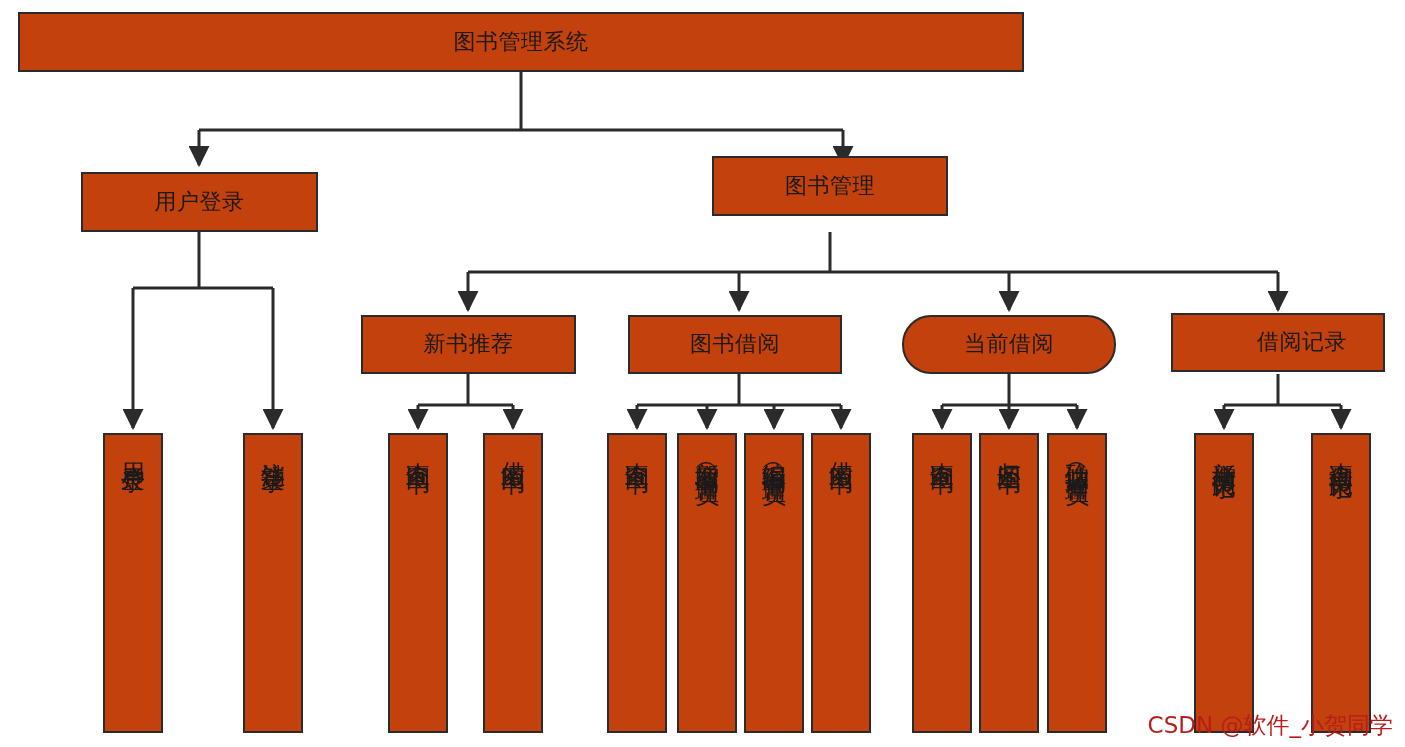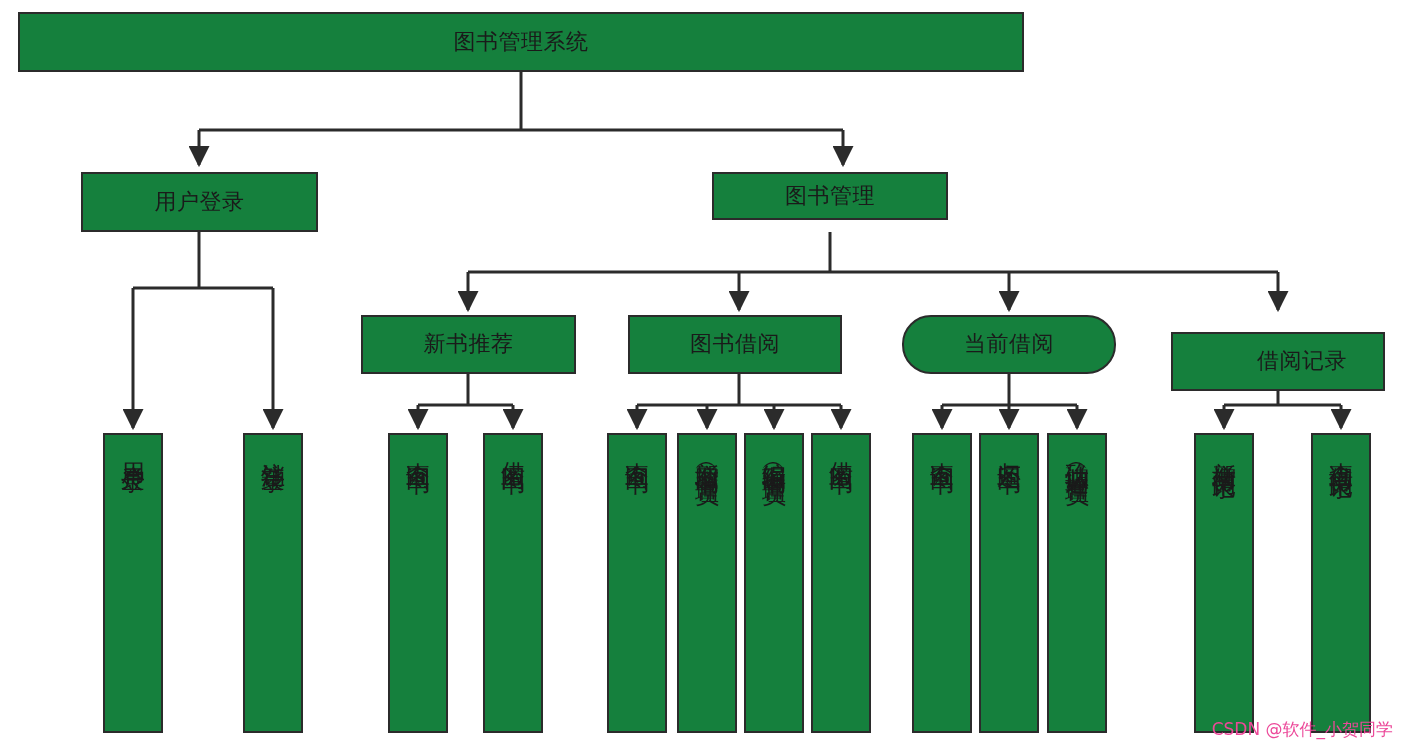--- a/index.html
+++ b/index.html
@@ -21,21 +21,21 @@
   #edges {
     position: absolute;
     left: 0;
     top: 0;
     width: 1405px;
     height: 747px;
   }
   .node {
     position: absolute;
     box-sizing: border-box;
-    background: #15803d;
+    background: #c2410c;
     border: 2px solid #2b2b2b;
     display: flex;
     align-items: center;
     justify-content: center;
     color: #1a1a1a;
     z-index: 2;
   }
   .node .label {
     display: block;
     text-align: center;
@@ -53,22 +53,22 @@
     writing-mode: vertical-rl;
     text-orientation: upright;
     font-size: 24px;
     letter-spacing: 3px;
     line-height: 1;
   }
   #watermark {
     position: absolute;
     right: 12px;
     bottom: 6px;
-    font-size: 17px;
-    color: #ec4899;
+    font-size: 23px;
+    color: #b91c1c;
     z-index: 3;
     white-space: nowrap;
     pointer-events: none;
   }
 </style>
 </head>
 <body>
 
 <div id="canvas">
 
@@ -123,37 +123,37 @@
   </svg>
 
   <div class="node h" style="left:18px; top:12px; width:1006px; height:60px;">
     <span class="label">图书管理系统</span>
   </div>
 
   <div class="node h" style="left:81px; top:172px; width:237px; height:60px;">
     <span class="label">用户登录</span>
   </div>
 
-  <div class="node h" style="left:712px; top:172px; width:236px; height:48px;">
+  <div class="node h" style="left:712px; top:156px; width:236px; height:60px;">
     <span class="label">图书管理</span>
   </div>
 
   <div class="node h" style="left:361px; top:315px; width:215px; height:59px;justify-content:center;">
     <span class="label">新书推荐</span>
   </div>
 
   <div class="node h" style="left:628px; top:315px; width:214px; height:59px;">
     <span class="label">图书借阅</span>
   </div>
 
   <div class="node h" style="left:902px; top:315px; width:214px; height:59px;border-radius:29px;">
     <span class="label">当前借阅</span>
   </div>
 
-  <div class="node h" style="left:1171px; top:332px; width:214px; height:59px;padding-left:48px;">
+  <div class="node h" style="left:1171px; top:313px; width:214px; height:59px;padding-left:48px;">
     <span class="label">借阅记录</span>
   </div>
 
   <div class="node v" style="left:103px; top:433px; width:60px; height:300px;">
     <span class="label">用户登录</span>
   </div>
 
   <div class="node v" style="left:243px; top:433px; width:60px; height:300px;">
     <span class="label">注销登录</span>
   </div>

